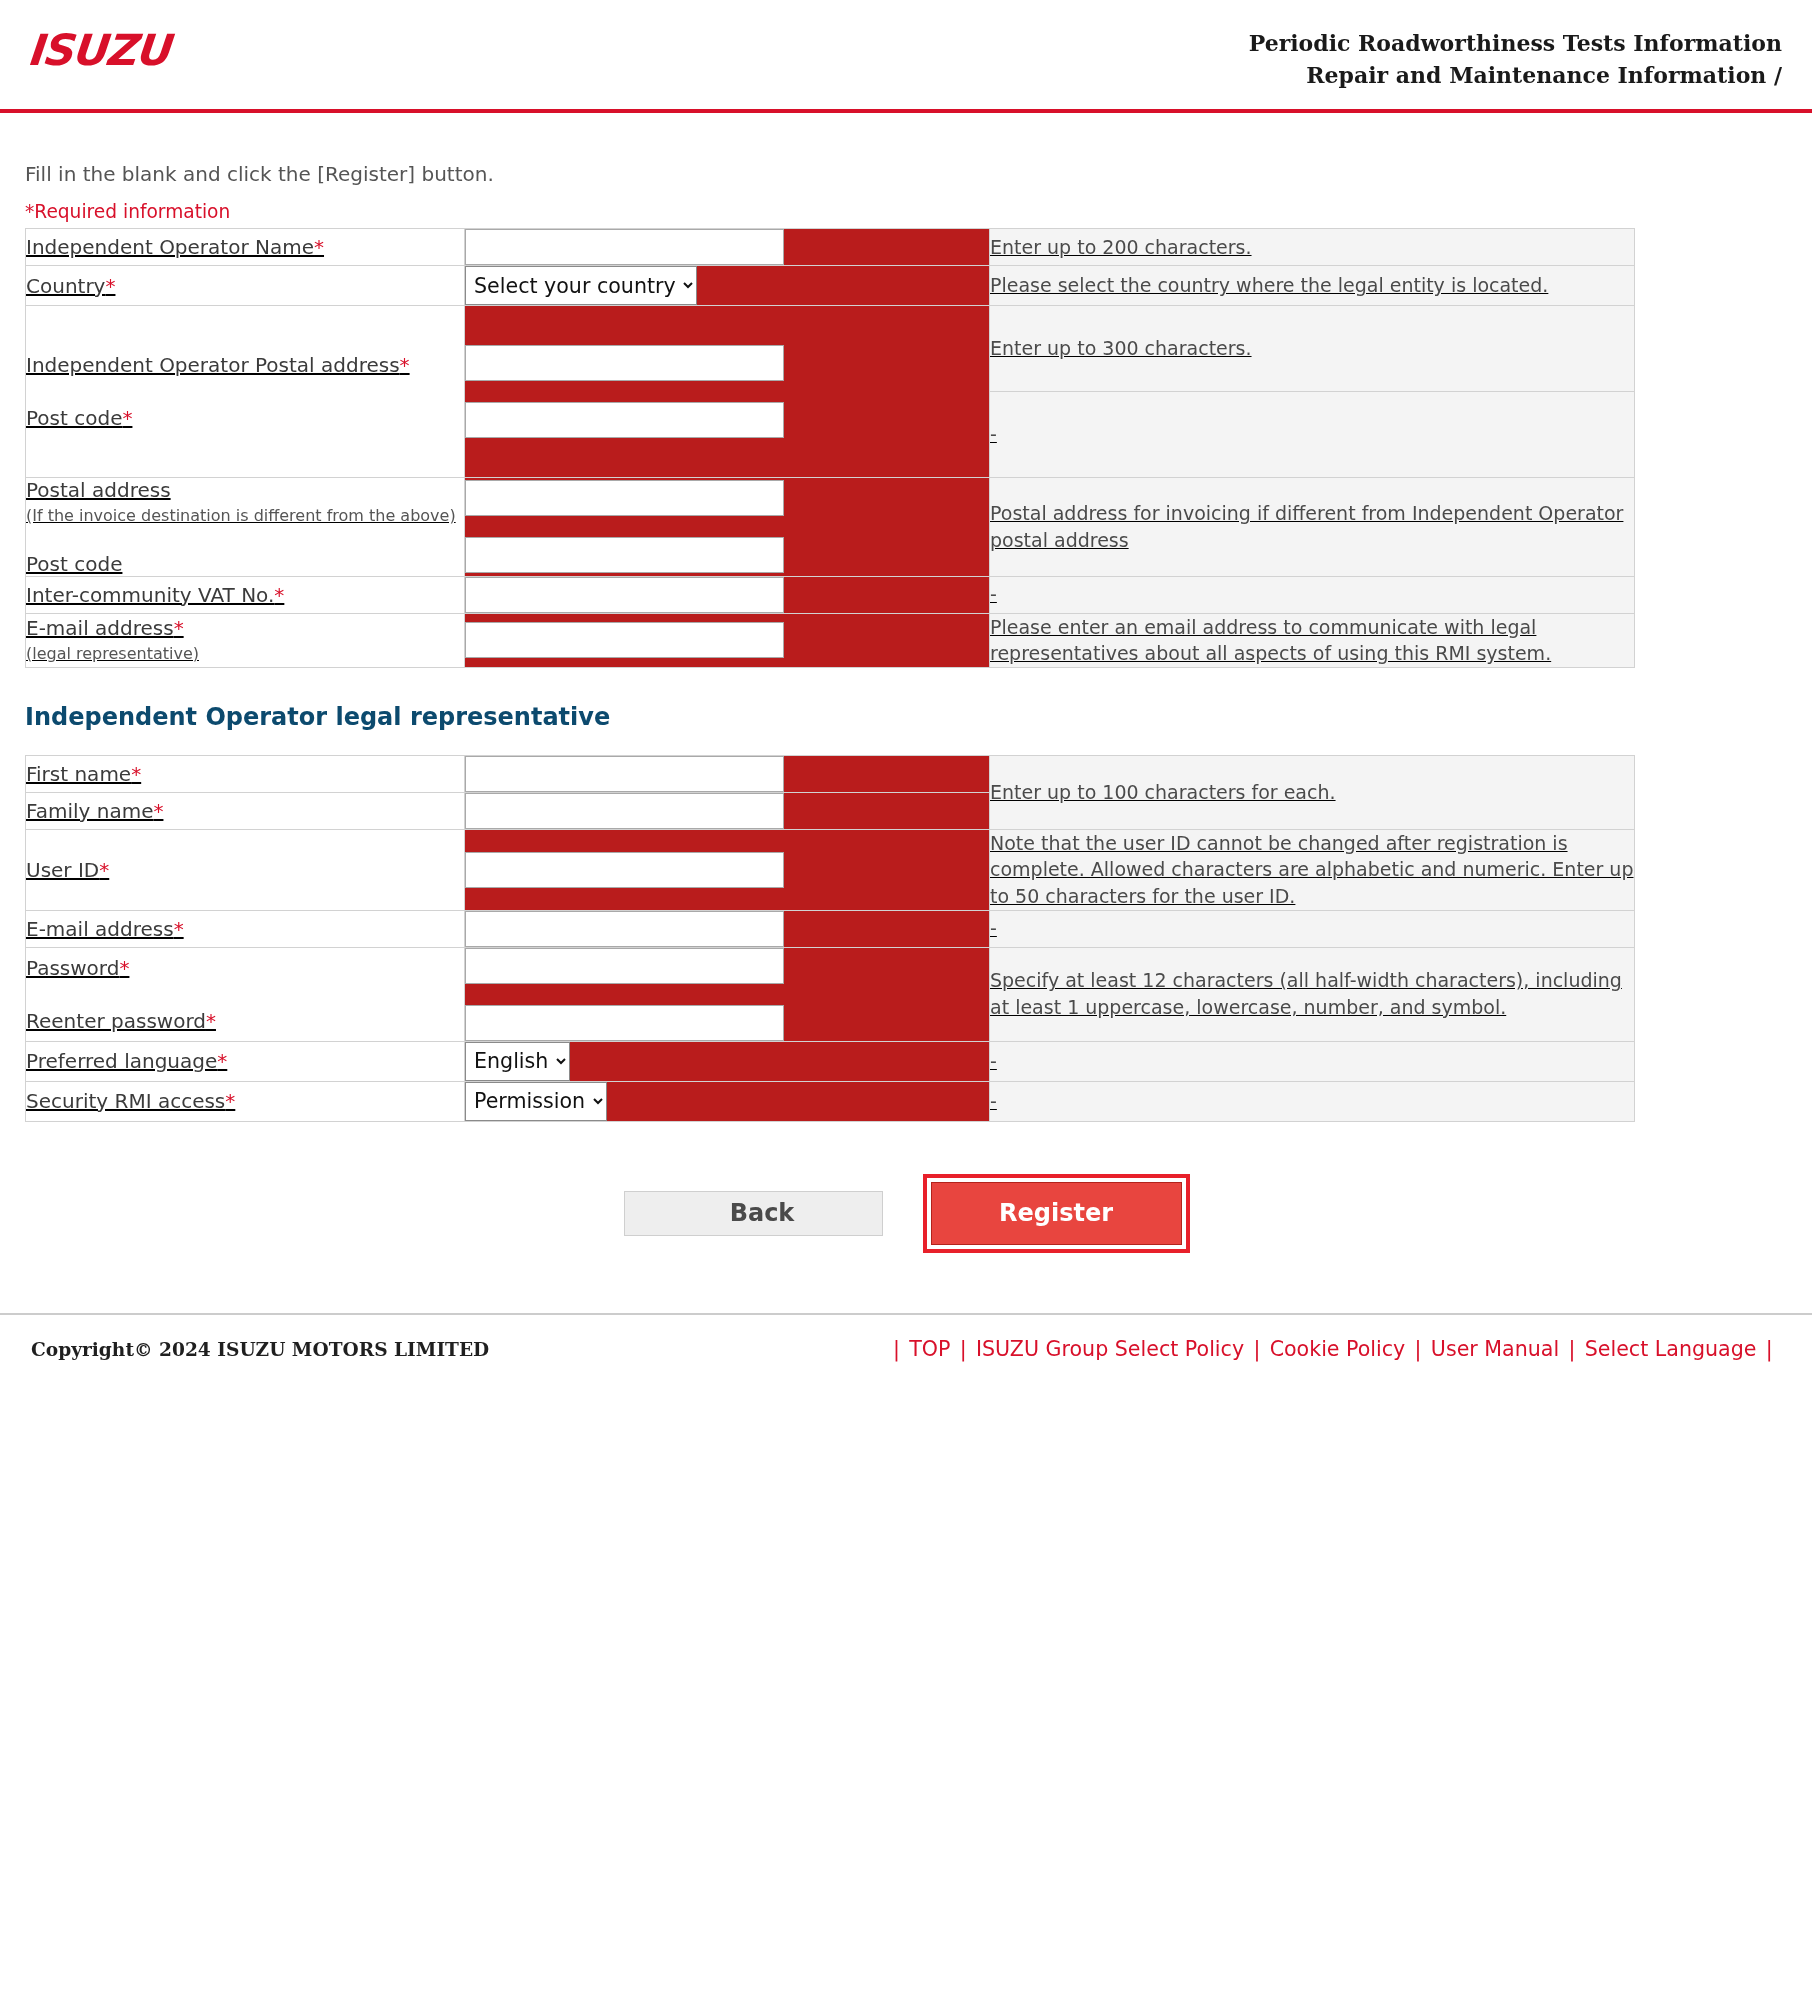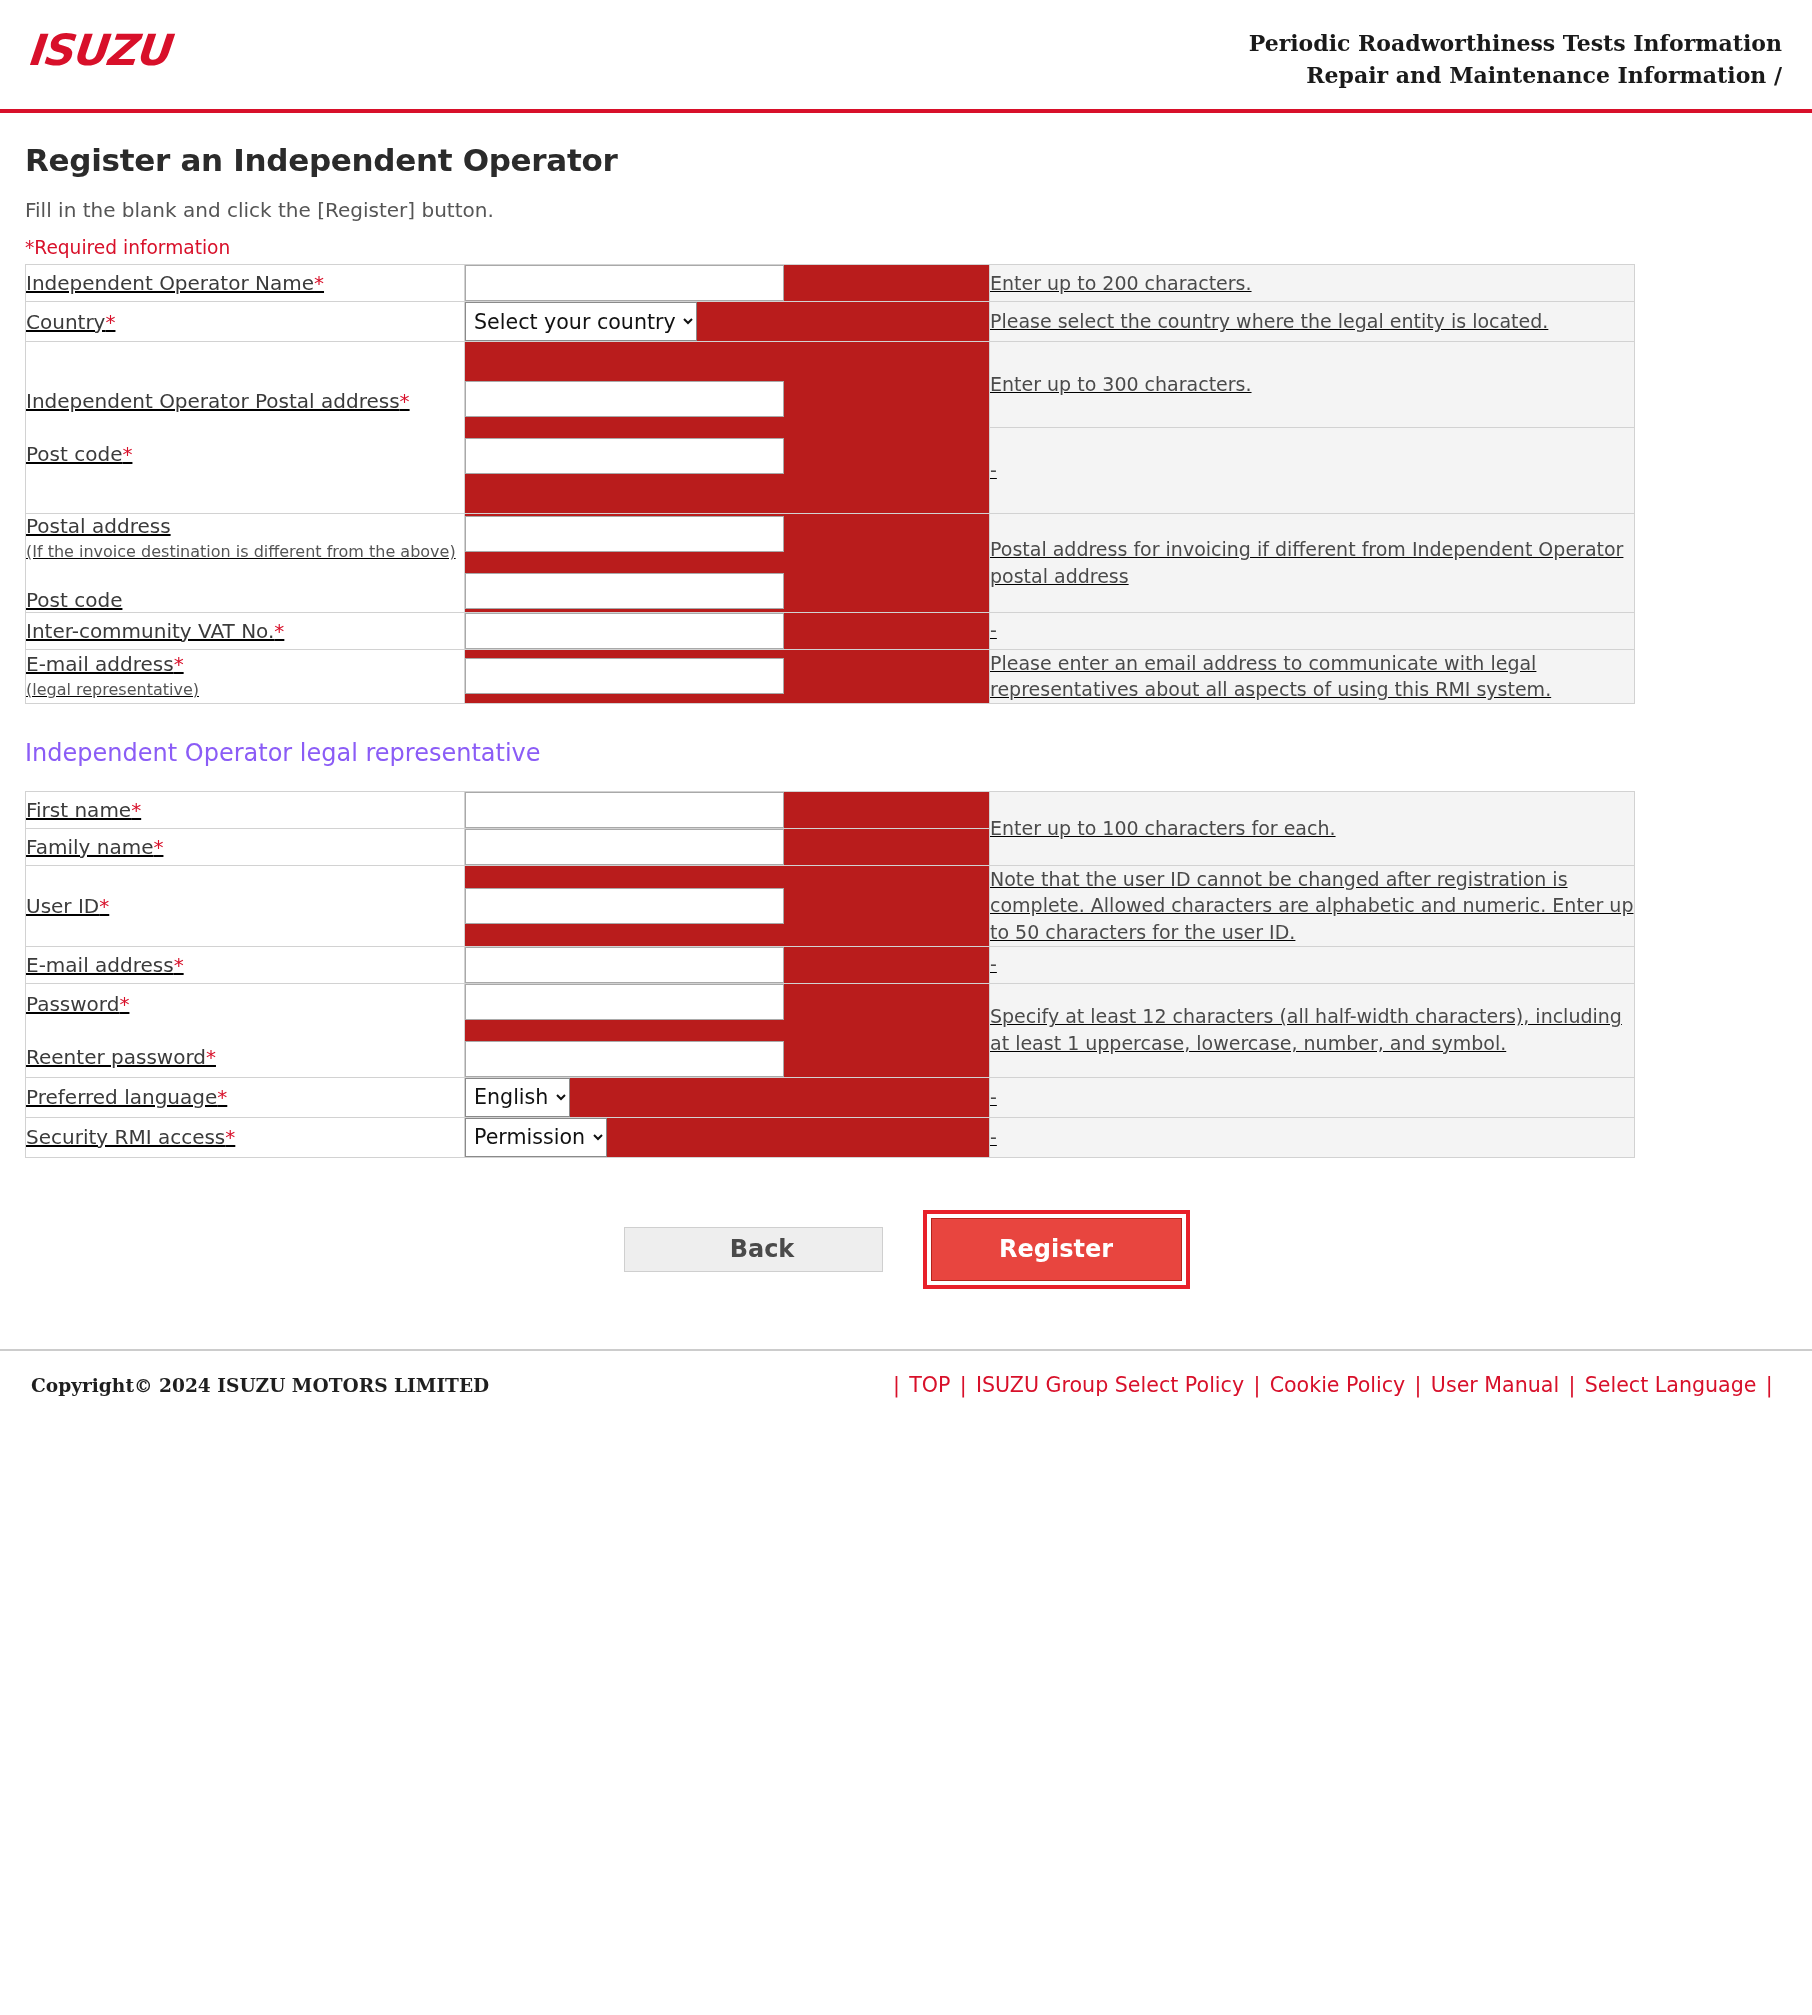--- a/index.html
+++ b/index.html
@@ -126,22 +126,22 @@
     font-family: "DejaVu Sans", sans-serif;
     border: 1.3px solid #8a8a8a;
     background: #fff;
     padding: 1.3px 4px;
     color: #111;
   }
   .stacked-cell { padding-top: 17.3px; padding-bottom: 17.3px; }
   h2.section {
     font-family: "DejaVu Sans", sans-serif;
     font-size: 24px;
-    font-weight: normal;
-    color: #8b5cf6;
+    font-weight: bold;
+    color: #0c4a6e;
     margin: 35px 0 24px 0;
   }
   
   .btn-row {
     display: flex;
     justify-content: center;
     align-items: center;
     gap: 40px;
     margin-top: 52px;
   }
@@ -214,21 +214,20 @@
   <div class="header">
     <div class="logo">ISUZU</div>
     <div class="header-title">
       <div>Periodic Roadworthiness Tests Information</div>
       <div>Repair and Maintenance Information /</div>
     </div>
   </div>
 
   <div class="content">
 
-    <h1 class="page-title">Register an Independent Operator</h1>
     <div class="instruction">Fill in the blank and click the [Register] button.</div>
     <div class="required-note">*Required information</div>
 
     <table class="form">
 
       <tbody>
           <tr>
         <td class="label">
           <span class="small-lbl">Independent Operator Name</span><span class="req">*</span>
         </td>

